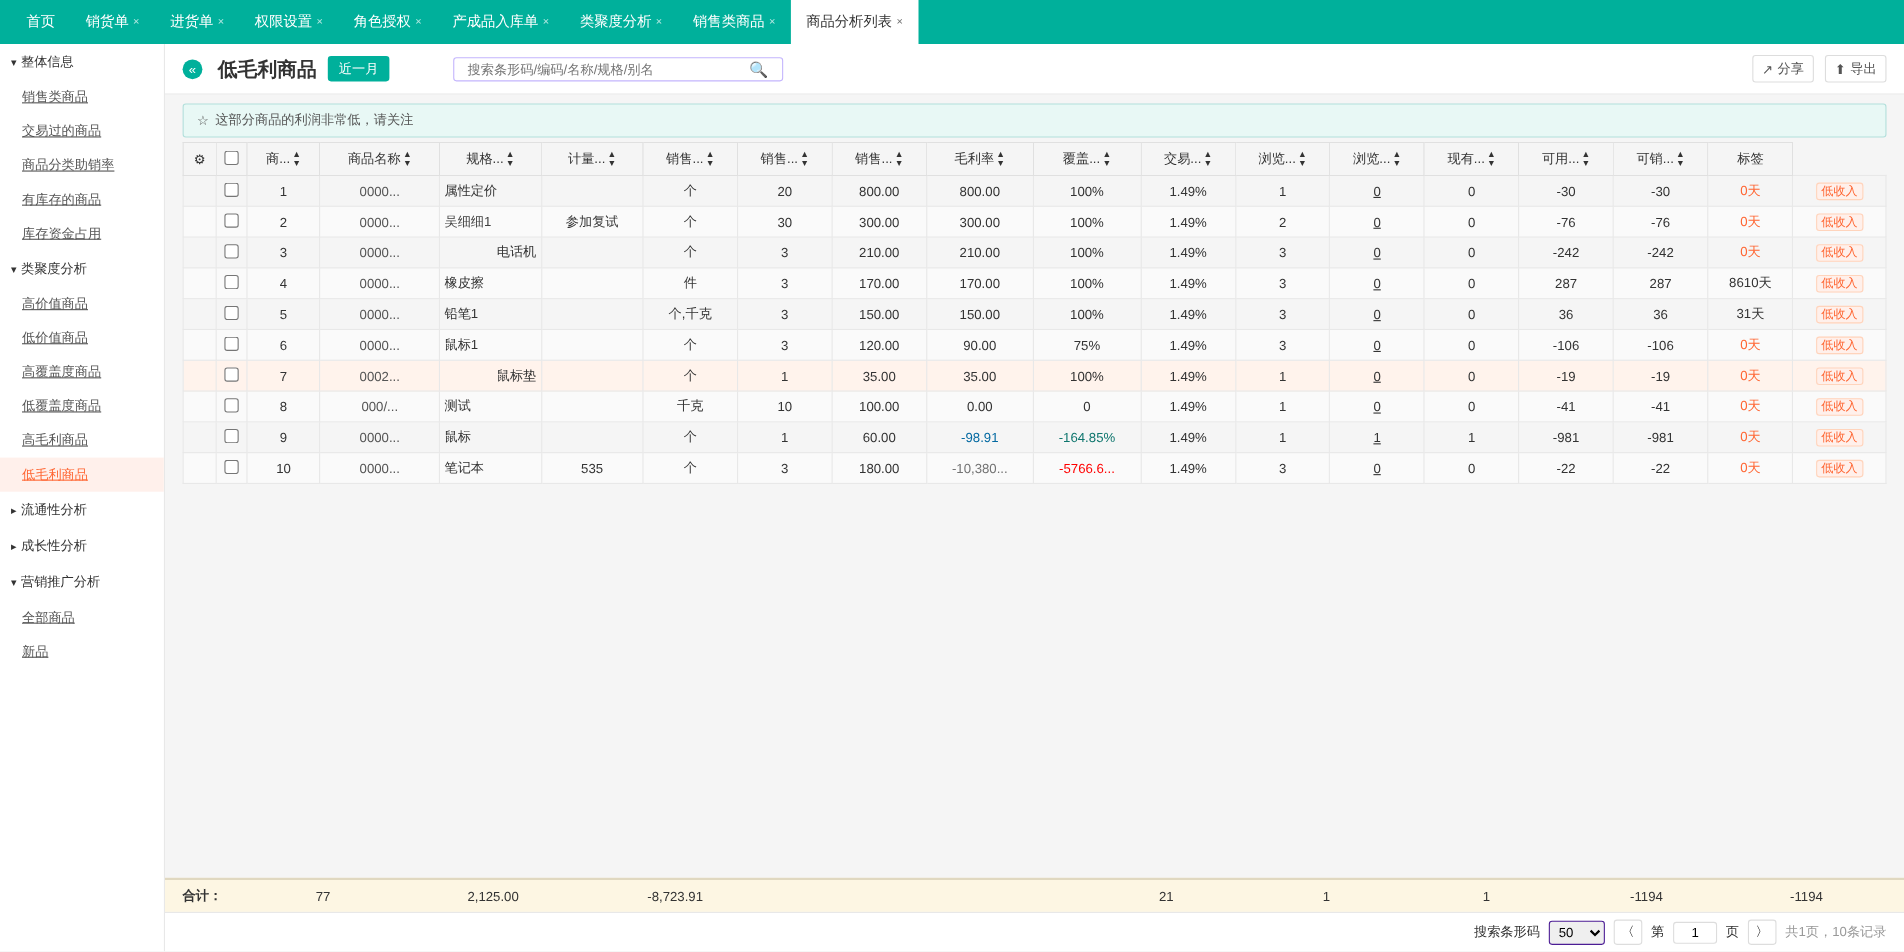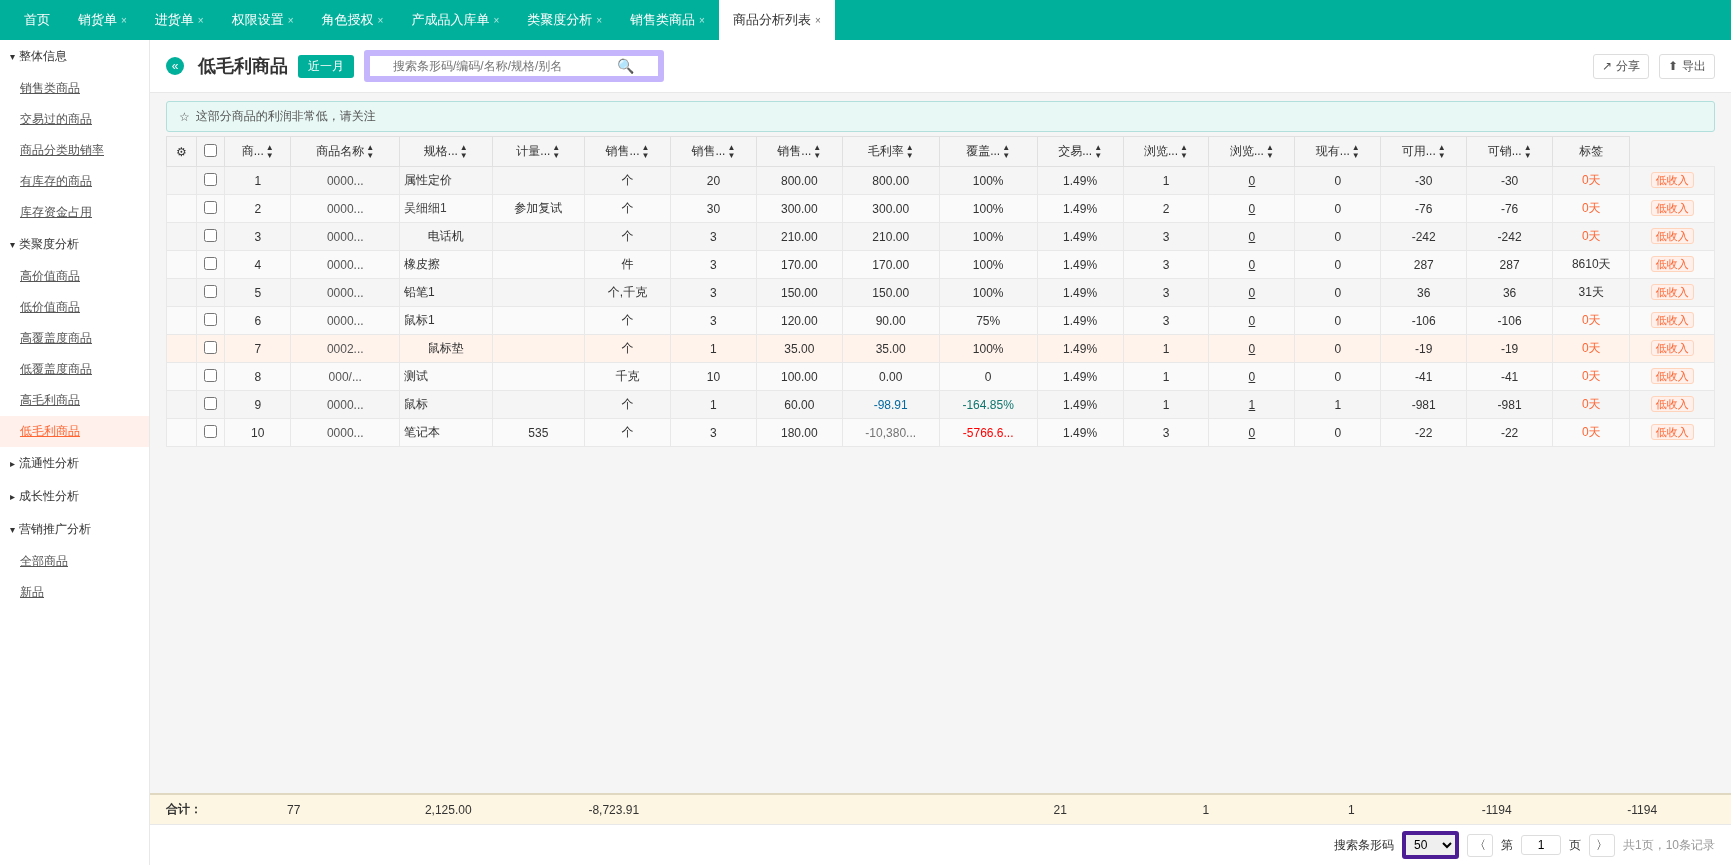--- a/index.html
+++ b/index.html
@@ -21,21 +21,21 @@
     .sidebar-item { padding: 7px 10px 7px 20px; font-size: 12px; color: #555; cursor: pointer; white-space: nowrap; text-decoration: underline; }
     .sidebar-item.active { background: #fff0eb; color: #ff6633; }
 
     
     .content { flex: 1; display: flex; flex-direction: column; overflow: hidden; }
 
     
     .page-header { display: flex; align-items: center; padding: 10px 16px; background: #fff; border-bottom: 1px solid #e8e8e8; gap: 10px; }
     .page-title { font-size: 18px; font-weight: bold; color: #333; }
     .date-filter-btn { background: #00b09b; color: #fff; border: none; border-radius: 3px; padding: 3px 10px; font-size: 12px; cursor: pointer; }
-    .search-box { display: flex; align-items: center; border: 6px solid #c4b5fd; border-radius: 3px; padding: 2px 23px; flex: 1; max-width: 300px; }
+    .search-box { display: flex; align-items: center; border: 1px solid #c4b5fd; border-radius: 3px; padding: 2px 12px; flex: 1; max-width: 300px; margin-left: 48px; }
     .search-box input { border: none; outline: none; font-size: 12px; width: 100%; }
     .search-icon { color: #999; font-size: 14px; }
     .header-actions { margin-left: auto; display: flex; gap: 10px; }
     .action-btn { display: flex; align-items: center; gap: 4px; color: #555; font-size: 12px; cursor: pointer; border: 1px solid #ddd; border-radius: 3px; padding: 3px 8px; background: #fff; }
 
     
     .notice-bar { background: #e8f8f5; border: 1px solid #b2dfdb; margin: 8px 16px 4px; padding: 6px 12px; border-radius: 3px; font-size: 12px; color: #555; display: flex; align-items: center; gap: 6px; }
 
     
     .table-container { flex: 1; overflow: auto; padding: 0 16px; }
@@ -50,21 +50,21 @@
     .tag-badge { background: #fff0eb; color: #ff6633; border: 1px solid #ffd4bc; border-radius: 3px; padding: 1px 4px; font-size: 11px; }
     .underline-link { text-decoration: underline; color: #333; cursor: pointer; }
     .collapse-btn { background: #00b09b; color: #fff; border: none; border-radius: 50%; width: 18px; height: 18px; font-size: 12px; cursor: pointer; display: flex; align-items: center; justify-content: center; flex-shrink: 0; margin-right: 4px; }
 
     
     .table-footer { background: #fdf6e3; border-top: 2px solid #e0d8c0; padding: 6px 16px; display: flex; align-items: center; font-size: 12px; }
     .footer-label { font-weight: bold; margin-right: 20px; }
 
     
     .pagination-bar { background: #fff; border-top: 1px solid #e8e8e8; padding: 6px 16px; display: flex; align-items: center; justify-content: flex-end; gap: 8px; font-size: 12px; }
-    .page-size-select { border: 4px solid #4c1d95; border-radius: 3px; padding: 2px 4px; font-size: 12px; }
+    .page-size-select { border: 1px solid #4c1d95; border-radius: 3px; padding: 2px 4px; font-size: 12px; }
     .page-btn { border: 1px solid #ddd; border-radius: 3px; padding: 2px 6px; cursor: pointer; background: #fff; font-size: 12px; }
     .page-input { border: 1px solid #ddd; border-radius: 3px; padding: 2px 4px; width: 40px; text-align: center; font-size: 12px; }
     .pagination-info { color: #999; }
 
     input[type="checkbox"] { cursor: pointer; }
   </style>
 </head>
 <body>
 
 <nav class="top-nav">
@@ -349,21 +349,21 @@
     <td>-76</td>
     <td>-76</td>
     <td style="color:#ff6633;">0天</td>
     <td><span class="tag-badge">低收入</span></td>
   </tr>
             <tr>
     <td></td>
     <td><input type="checkbox" style=""></td>
     <td style="color:#333;">3</td>
     <td style="color:#555;">0000...</td>
-    <td style="text-align:center; color:#333;">电话机</td>
+    <td style="text-align:right; color:#333;">电话机</td>
     <td></td>
     <td>个</td>
     <td>3</td>
     <td>210.00</td>
     <td style="">210.00</td>
     <td style="">100%</td>
     <td>1.49%</td>
     <td>3</td>
     <td><span class="underline-link">0</span></td>
     <td>0</td>
@@ -433,21 +433,21 @@
     <td>-106</td>
     <td>-106</td>
     <td style="color:#ff6633;">0天</td>
     <td><span class="tag-badge">低收入</span></td>
   </tr>
             <tr class="highlighted">
     <td></td>
     <td><input type="checkbox" style=""></td>
     <td style="color:#333;">7</td>
     <td style="color:#555;">0002...</td>
-    <td style="text-align:center; color:#333;">鼠标垫</td>
+    <td style="text-align:right; color:#333;">鼠标垫</td>
     <td></td>
     <td>个</td>
     <td>1</td>
     <td>35.00</td>
     <td style="">35.00</td>
     <td style="">100%</td>
     <td>1.49%</td>
     <td>1</td>
     <td><span class="underline-link">0</span></td>
     <td>0</td>

